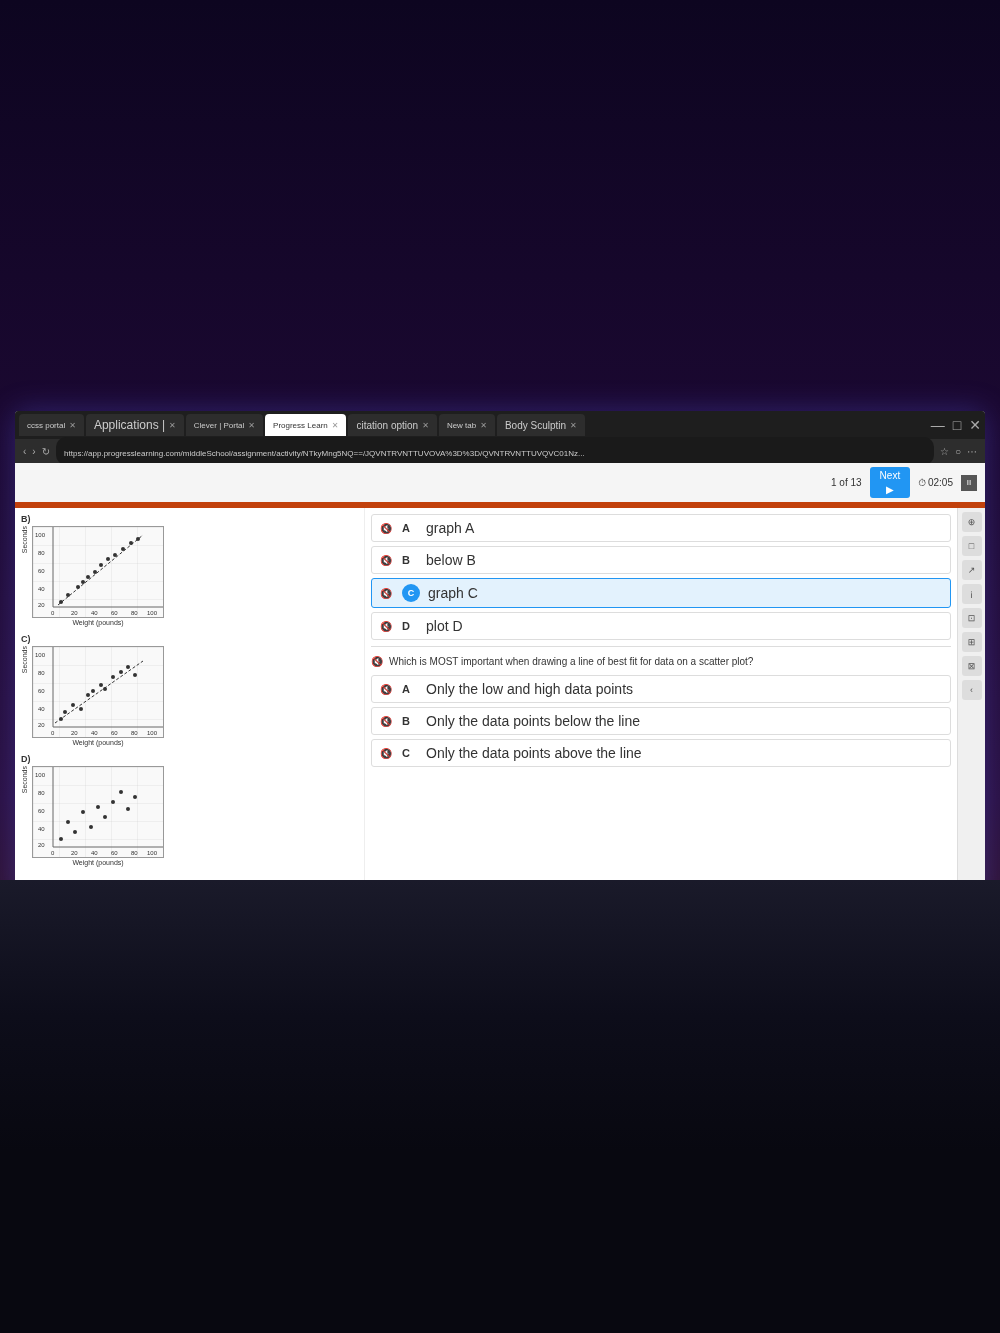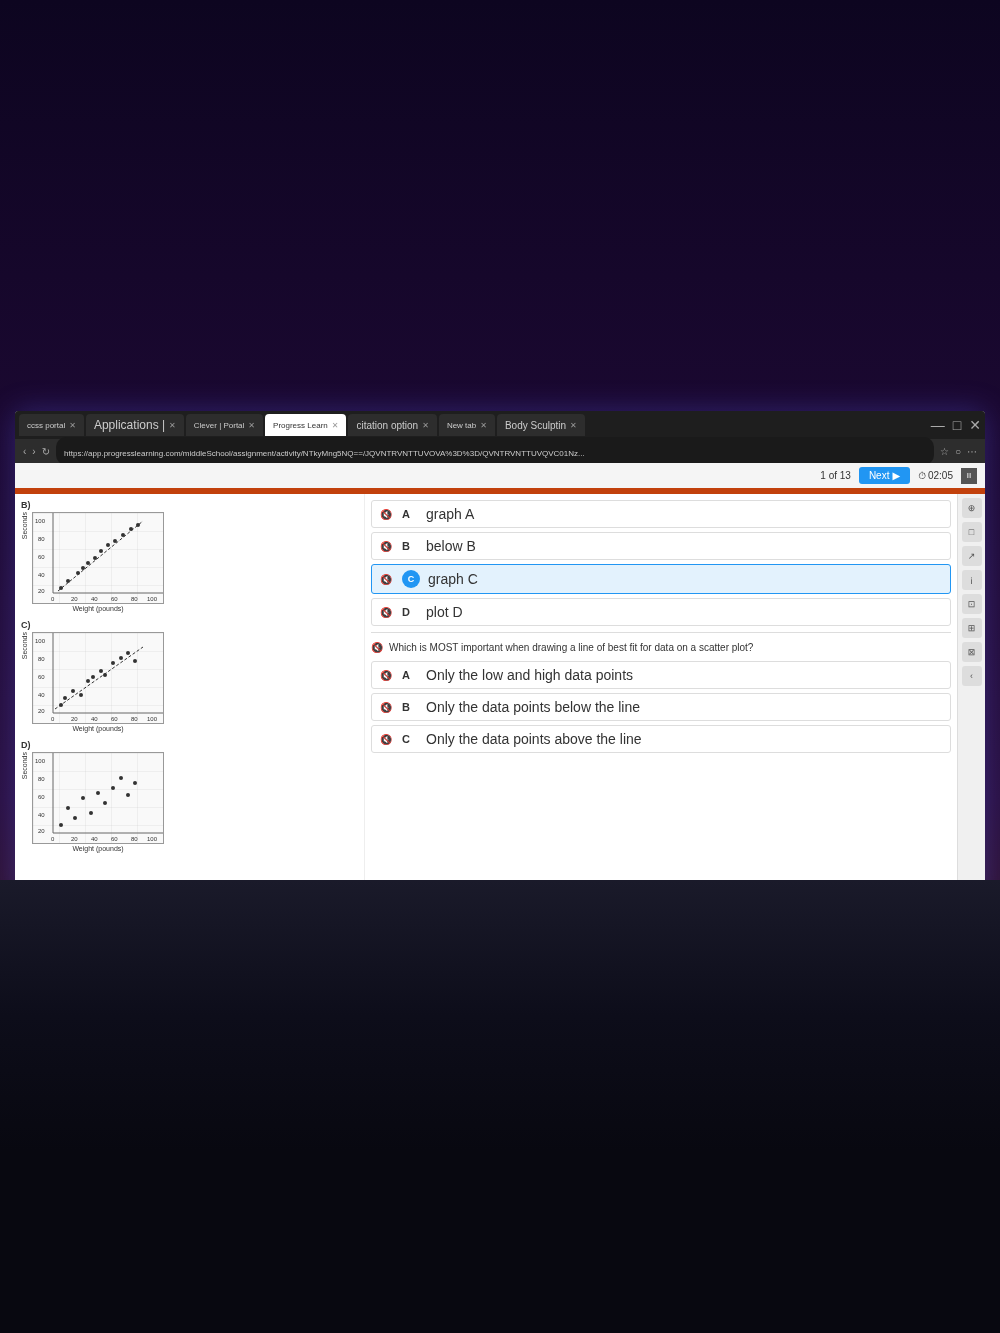--- a/index.html
+++ b/index.html
@@ -123,20 +123,21 @@
       background: #2196F3;
       color: white;
       border: none;
       padding: 3px 10px;
       border-radius: 3px;
       font-size: 10px;
       cursor: pointer;
       display: flex;
       align-items: center;
       gap: 3px;
+      flex-direction: column;
     }
 
     .timer {
       font-size: 10px;
       color: #333;
       display: flex;
       align-items: center;
       gap: 2px;
     }
 

